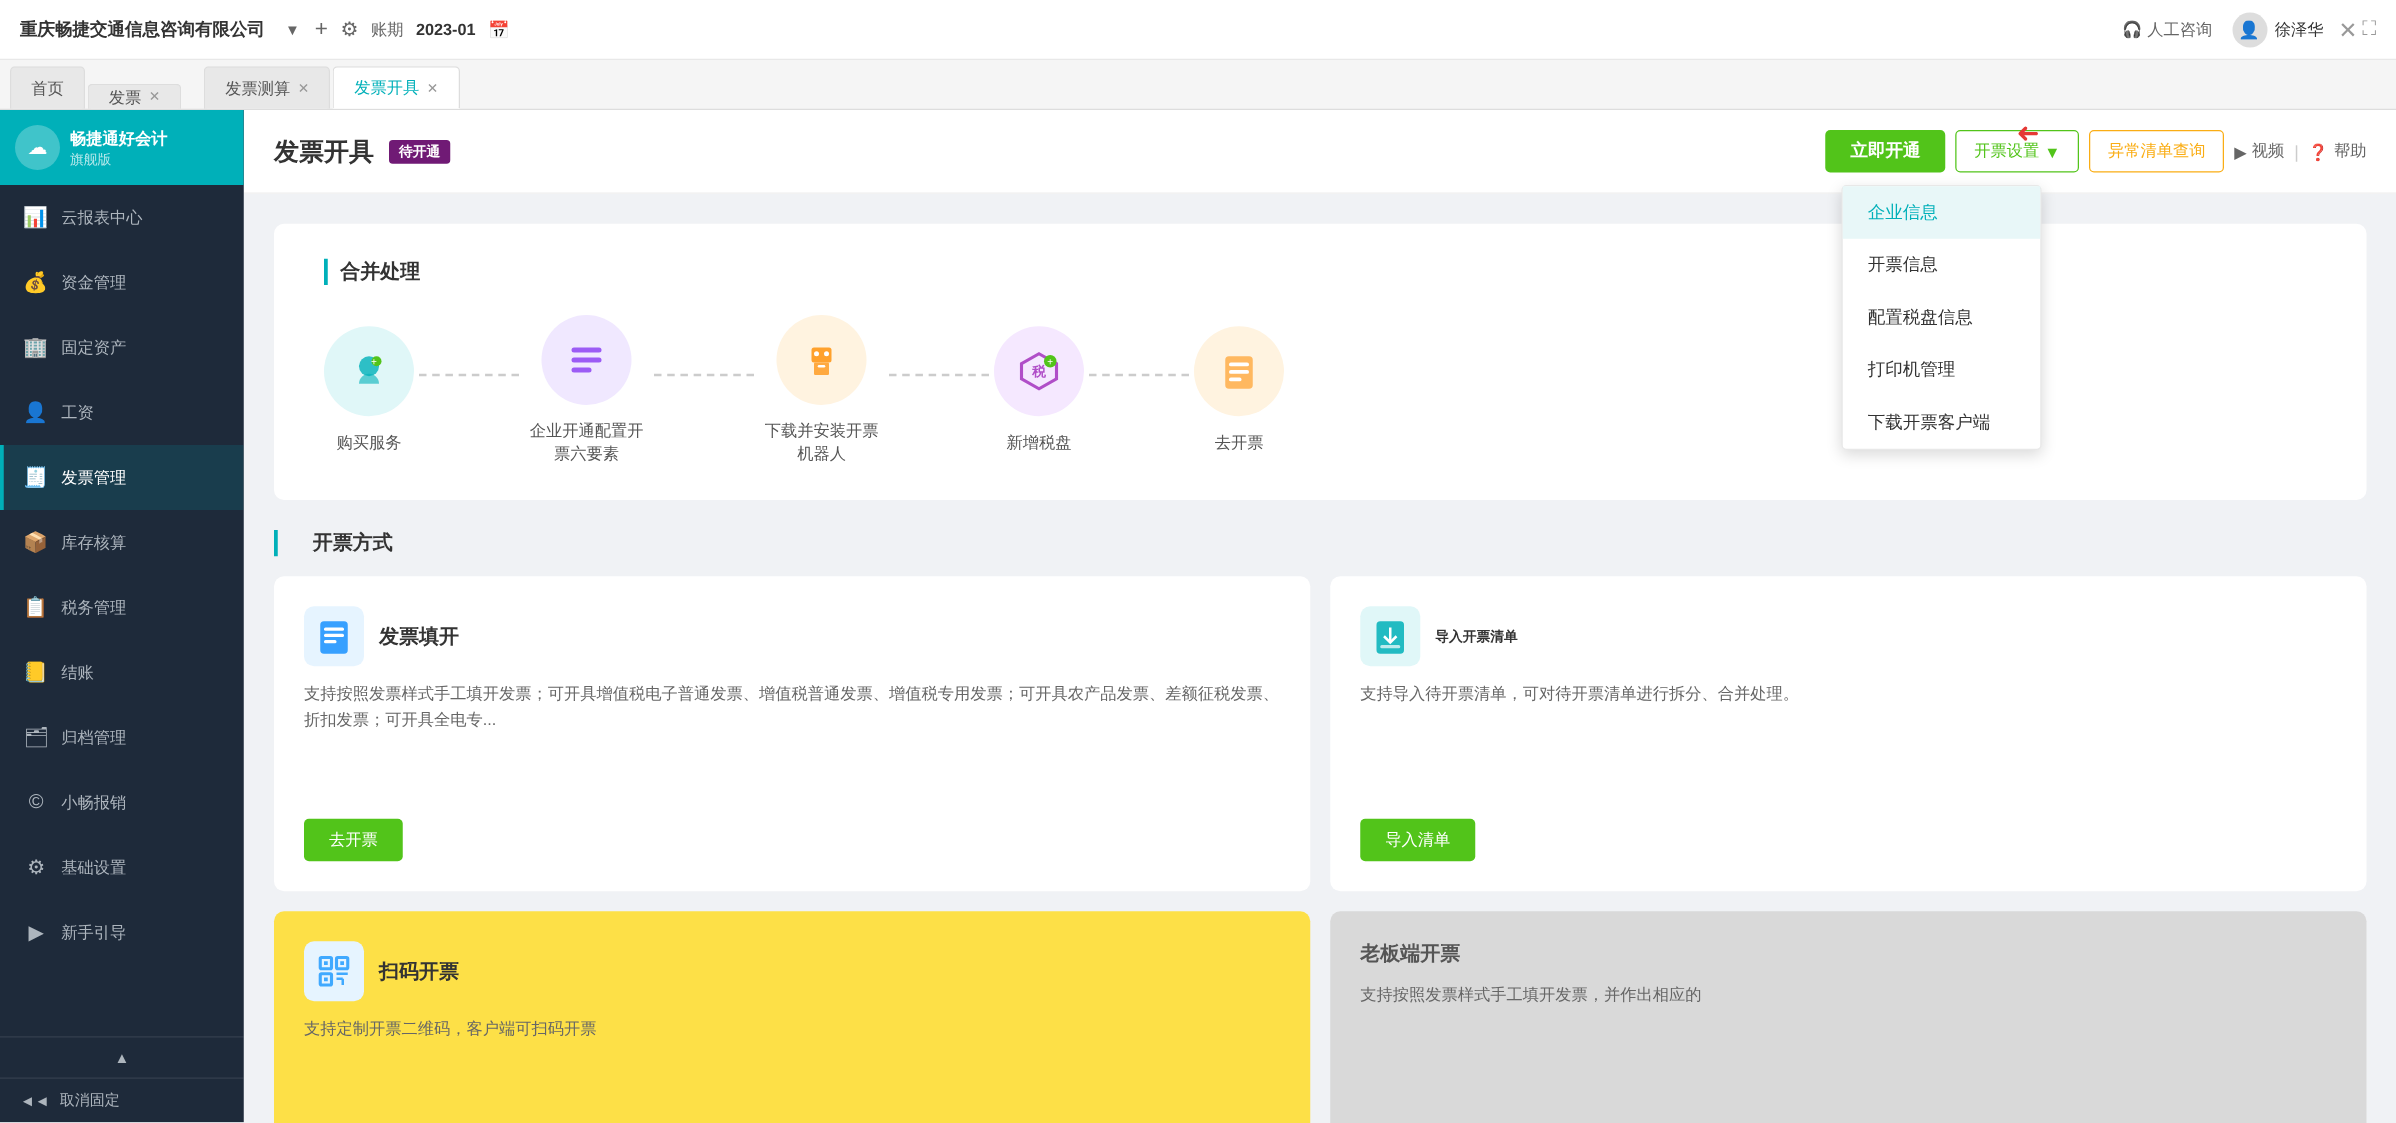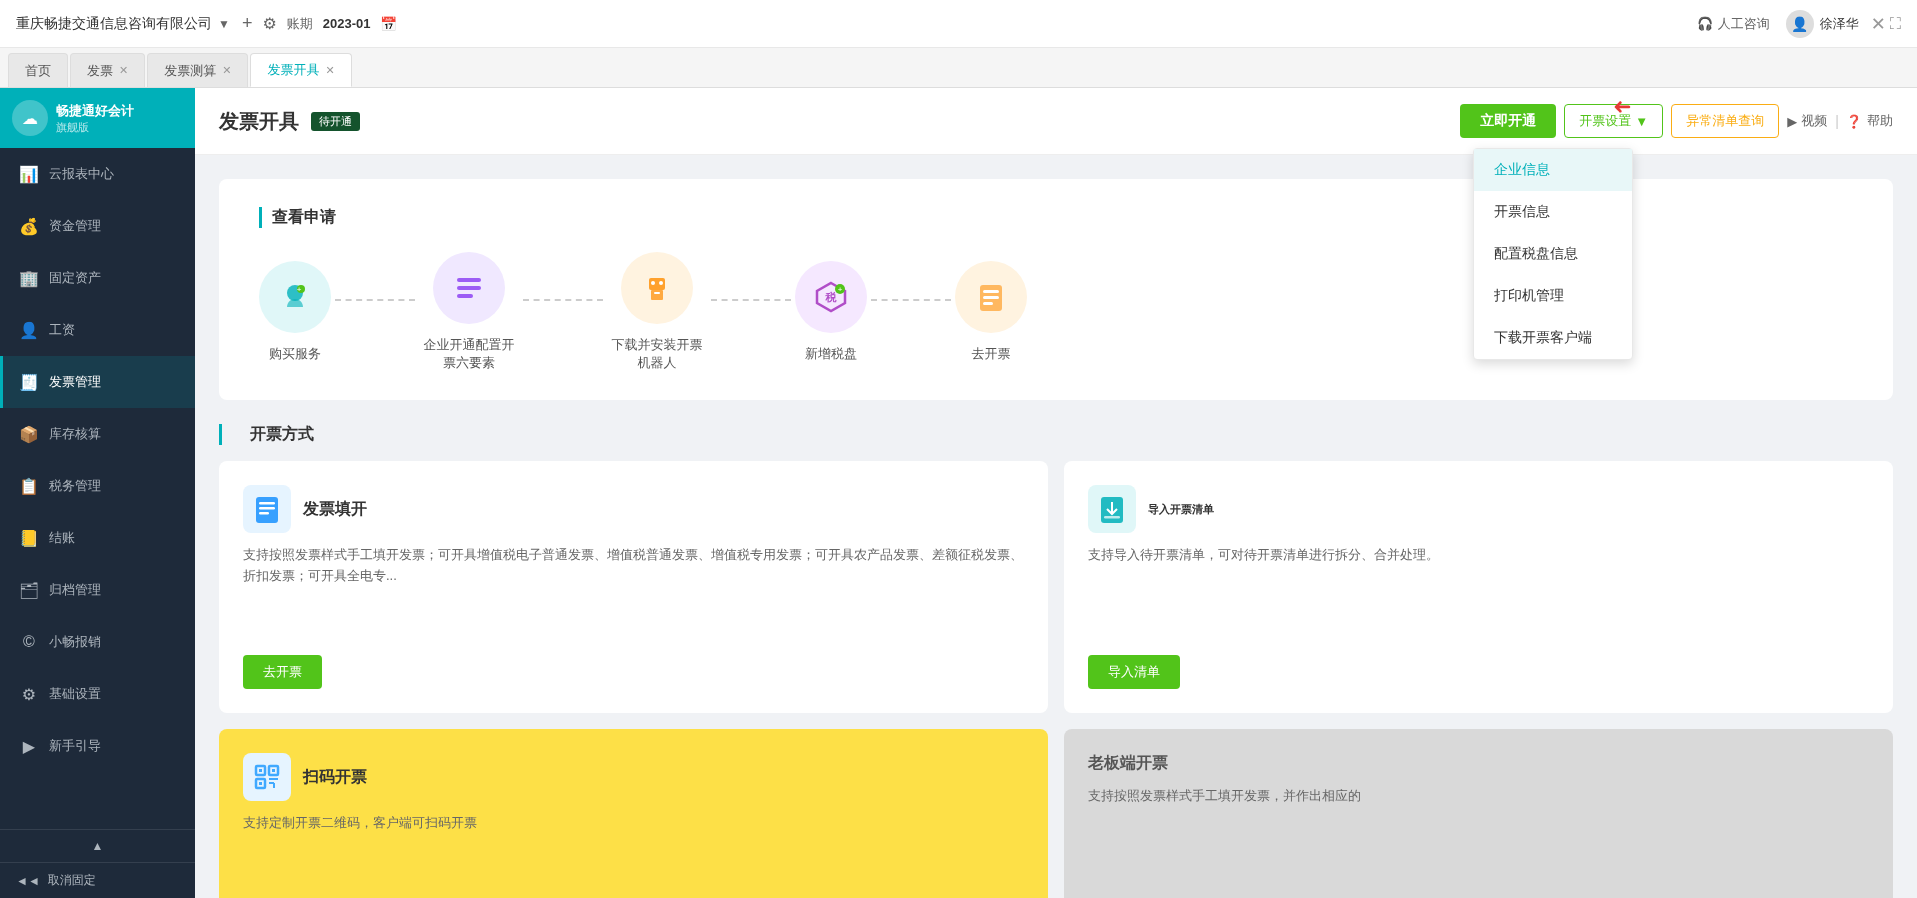--- a/index.html
+++ b/index.html
@@ -2,21 +2,21 @@
 <html><head>
   <meta charset="utf-8">
   <style>
     * { margin: 0; padding: 0; box-sizing: border-box; }
     body { font-family: 'Microsoft YaHei', Arial, sans-serif; font-size: 14px; background: #f0f2f5; width: 1917px; height: 898px; overflow: hidden; display: flex; flex-direction: column; }
   </style>
 </head>
 <body>
 
 <div style="height:48px;background:#fff;display:flex;align-items:center;padding:0 16px;border-bottom:1px solid #e8e8e8;gap:0;">
-  <div style="display:flex;align-items:center;gap:6px;font-size:14px;color:#333;cursor:pointer;">
+  <div style="display:flex;align-items:center;gap:16px;font-size:14px;color:#333;cursor:pointer;font-weight:bold;">
     <span>重庆畅捷交通信息咨询有限公司</span>
     <span style="color:#666;font-size:12px;">▼</span>
   </div>
   <div style="display:flex;align-items:center;gap:10px;margin-left:12px;">
     <span style="color:#666;font-size:18px;cursor:pointer;">+</span>
     <span style="color:#666;font-size:16px;cursor:pointer;">⚙</span>
     <span style="color:#666;font-size:13px;">账期</span>
     <span style="color:#333;font-size:13px;font-weight:bold;">2023-01</span>
     <span style="color:#666;font-size:14px;cursor:pointer;">📅</span>
   </div>
@@ -33,21 +33,21 @@
   <div style="display:flex;gap:4px;margin-left:12px;">
     <button style="background:none;border:none;cursor:pointer;color:#999;font-size:18px;">✕</button>
     <button style="background:none;border:none;cursor:pointer;color:#999;font-size:16px;">⛶</button>
   </div>
 </div>
 
 <div style="height:40px;background:#f5f5f5;display:flex;align-items:flex-end;padding-left:8px;border-bottom:1px solid #ddd;">
   <div style="height:34px;padding:0 16px;display:flex;align-items:center;gap:6px;background:#e8e8e8;border:1px solid #ddd;border-bottom:none;border-radius:4px 4px 0 0;cursor:pointer;font-size:13px;color:#555;margin-right:2px;">
     <span>首页</span>
   </div>
-  <div style="height:34px;padding:0 16px;display:flex;align-items:center;gap:6px;background:#e8e8e8;border:1px solid #ddd;border-bottom:none;border-radius:4px 4px 0 0;cursor:pointer;font-size:13px;color:#555;margin-right:2px;">
+  <div style="height:20px;padding:0 16px;display:flex;align-items:center;gap:6px;background:#e8e8e8;border:1px solid #ddd;border-bottom:none;border-radius:4px 4px 0 0;cursor:pointer;font-size:13px;color:#555;margin-right:18px;">
     <span>发票</span>
     <span style="font-size:11px;color:#999;">✕</span>
   </div>
   <div style="height:34px;padding:0 16px;display:flex;align-items:center;gap:6px;background:#e8e8e8;border:1px solid #ddd;border-bottom:none;border-radius:4px 4px 0 0;cursor:pointer;font-size:13px;color:#555;margin-right:2px;">
     <span>发票测算</span>
     <span style="font-size:11px;color:#999;">✕</span>
   </div>
   <div style="height:34px;padding:0 16px;display:flex;align-items:center;gap:6px;background:#fff;border:1px solid #ddd;border-bottom:1px solid #fff;border-radius:4px 4px 0 0;cursor:pointer;font-size:13px;color:#00b0b9;margin-right:2px;">
     <span>发票开具</span>
     <span style="font-size:11px;color:#999;">✕</span>
@@ -121,21 +121,21 @@
       <span>◄◄</span>
       <span>取消固定</span>
     </div>
   </div>
 
   <div style="flex:1;overflow-y:auto;background:#f0f2f5;position:relative;">
 
     <div style="background:#fff;padding:16px 24px;display:flex;align-items:center;justify-content:space-between;border-bottom:1px solid #eee;">
       <div style="display:flex;align-items:center;gap:12px;">
         <span style="font-size:20px;font-weight:bold;color:#333;">发票开具</span>
-        <span style="background:#14532d;color:#fff;font-size:11px;padding:2px 8px;border-radius:3px;">待开通</span>
+        <span style="background:#701a75;color:#fff;font-size:11px;padding:2px 8px;border-radius:3px;font-weight:bold;">待开通</span>
       </div>
       <div style="display:flex;align-items:center;gap:8px;position:relative;">
         <button style="background:#52c41a;color:#fff;border:none;padding:8px 20px;border-radius:4px;cursor:pointer;font-size:14px;font-weight:bold;">立即开通</button>
         <button style="background:#fff;color:#52c41a;border:1px solid #52c41a;padding:7px 14px;border-radius:4px;cursor:pointer;font-size:13px;display:flex;align-items:center;gap:4px;">
           <span>开票设置</span>
           <span>▼</span>
         </button>
         <button style="background:#fff;color:#faad14;border:1px solid #faad14;padding:7px 14px;border-radius:4px;cursor:pointer;font-size:13px;">异常清单查询</button>
         <button style="background:none;border:none;color:#666;cursor:pointer;font-size:13px;display:flex;align-items:center;gap:4px;">
           <span>▶</span>
@@ -165,21 +165,21 @@
           </div>
         </div>
 
         <div style="position:absolute;top:-10px;right:262px;color:#e53935;font-size:22px;transform:rotate(180deg);z-index:300;">➜</div>
       </div>
     </div>
 
     <div style="padding:24px;">
 
       <div style="background:#fff;border-radius:8px;padding:28px 40px;margin-bottom:24px;">
-        <div style="font-size:16px;font-weight:bold;color:#333;margin-bottom:24px;padding-left:10px;border-left:3px solid #00b0b9;">查看申请</div>
+        <div style="font-size:16px;font-weight:bold;color:#333;margin-bottom:24px;padding-left:10px;border-left:3px solid #00b0b9;">合并处理</div>
         <div style="display:flex;align-items:center;">
 
           <div style="display:flex;flex-direction:column;align-items:center;gap:12px;">
             <div style="width:72px;height:72px;border-radius:50%;background:#e0f7f8;display:flex;align-items:center;justify-content:center;font-size:28px;color:#00b0b9;">
               <svg width="36" height="36" viewBox="0 0 36 36">
                   <circle cx="18" cy="14" r="8" fill="#00b0b9" opacity="0.8"></circle>
                   <path d="M10 28c0-4.4 3.6-8 8-8s8 3.6 8 8" fill="#00b0b9" opacity="0.6"></path>
                   <circle cx="24" cy="10" r="4" fill="#52c41a"></circle>
                   <text x="22" y="13" font-size="8" fill="white" text-anchor="middle">+</text>
                 </svg>

